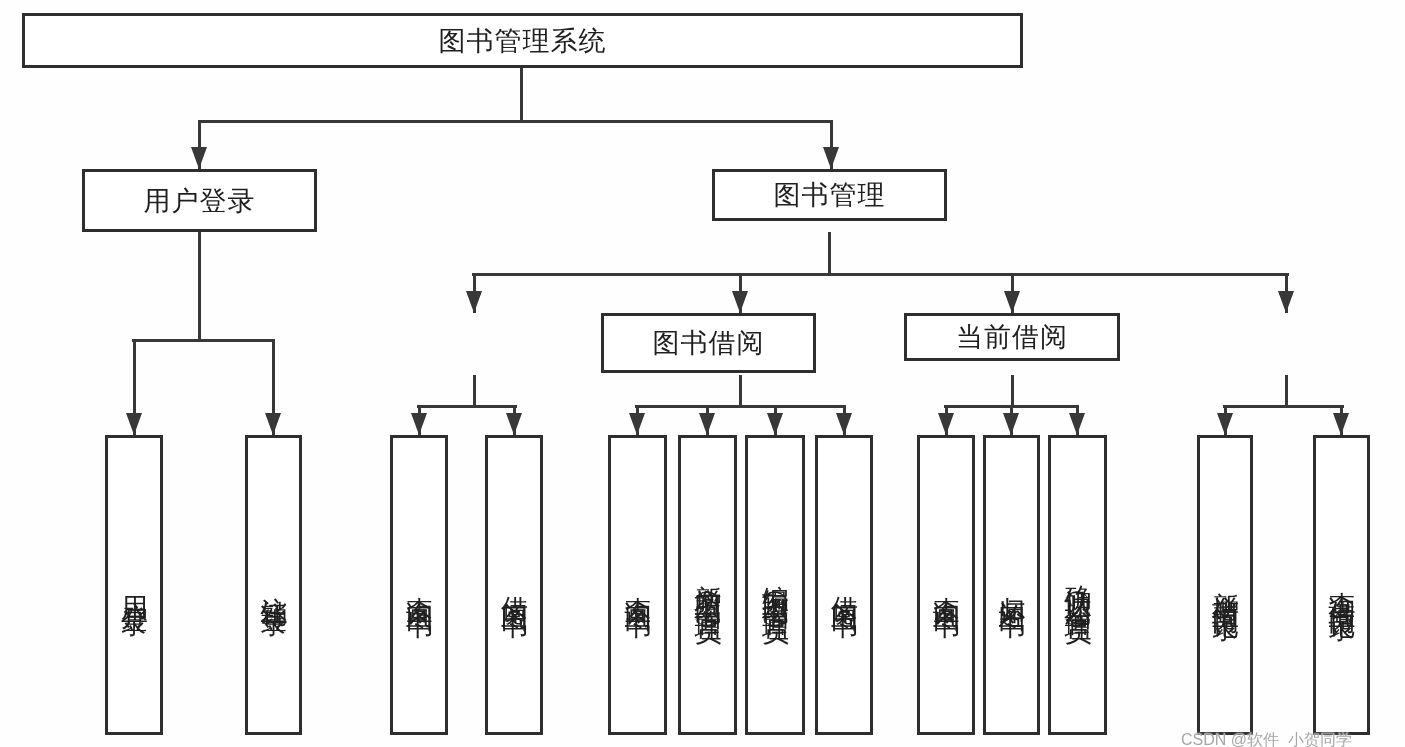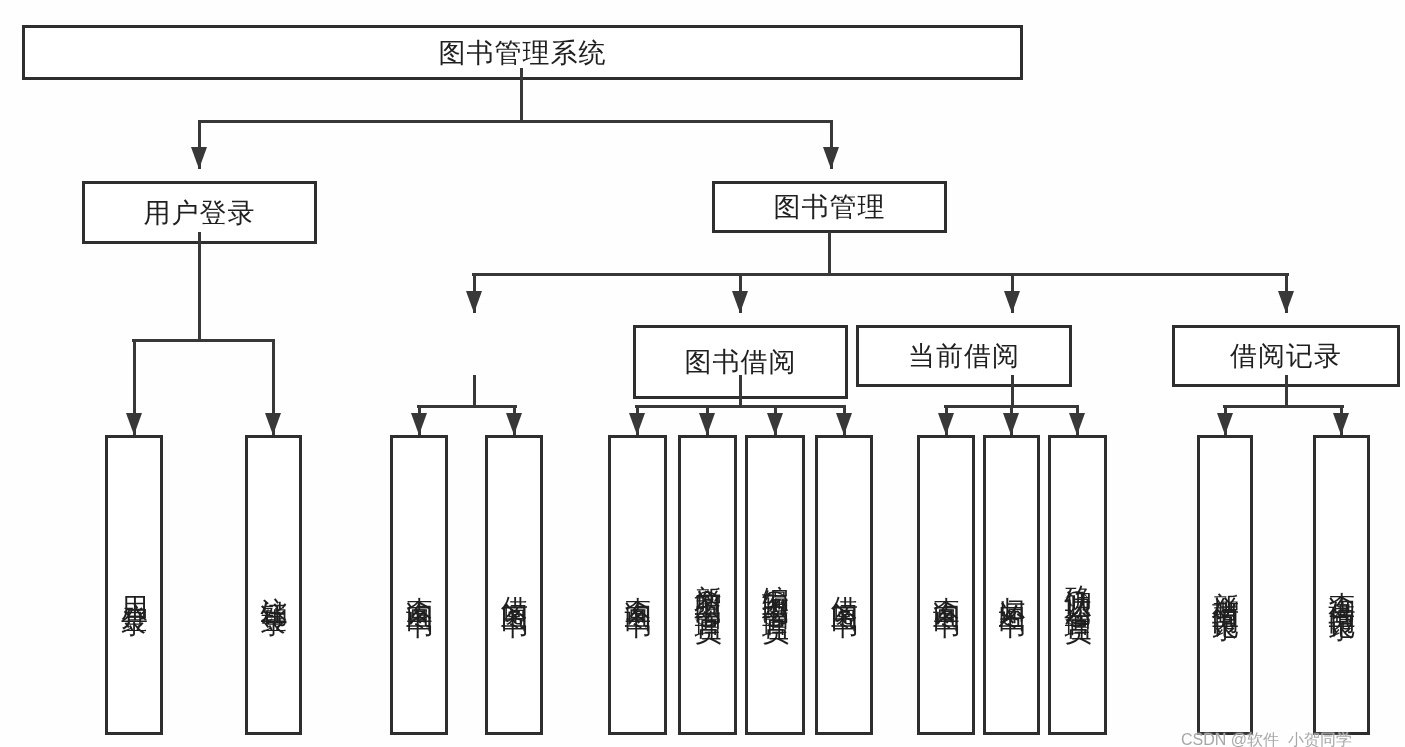--- a/index.html
+++ b/index.html
@@ -9,21 +9,21 @@
     --wm:#a7a7a9;
   }
   html,body{margin:0;padding:0;background:#fff;}
   .stage{
     position:relative;width:1405px;height:747px;background:#fefefe;overflow:hidden;
     font-family:"Liberation Sans","DejaVu Sans",sans-serif;color:var(--text);
   }
   .box{
     position:absolute;border:3px solid var(--border);background:#fff;
     display:flex;align-items:center;justify-content:center;
-    font-size:27px;letter-spacing:1px;box-sizing:border-box;margin-top:12px;
+    font-size:27px;letter-spacing:1px;box-sizing:border-box;
   }
   .boxv{
     position:absolute;border:3px solid var(--border);background:#fff;
     display:flex;align-items:center;justify-content:center;box-sizing:border-box;
   }
   .boxv span{
     writing-mode:vertical-rl;text-orientation:mixed;
     font-size:27px;line-height:1;letter-spacing:5px;color:var(--text);
   }
   .vline{position:absolute;width:3px;background:var(--line);}
@@ -49,28 +49,25 @@
     <span>图书管理系统</span>
   </div>
 
   <div class="box" style="left:82px;top:169px;width:235px;height:63px">
     <span>用户登录</span>
   </div>
   <div class="box" style="left:712px;top:169px;width:235px;height:52px">
     <span>图书管理</span>
   </div>
 
-  <div class="box" style="left:633px;top:313px;width:215px;height:74px">
+  <div class="box" style="left:601px;top:313px;width:215px;height:60px">
     <span>图书借阅</span>
   </div>
-  <div class="box" style="left:856px;top:313px;width:216px;height:62px">
+  <div class="box" style="left:904px;top:313px;width:216px;height:48px">
     <span>当前借阅</span>
-  </div>
-  <div class="box" style="left:1172px;top:313px;width:228px;height:62px">
-    <span>借阅记录</span>
   </div>
 
   <div class="boxv" style="left:105px;top:435px;width:58px;height:300px">
     <span>用户登录</span>
   </div>
   <div class="boxv" style="left:245px;top:435px;width:57px;height:300px">
     <span>注销登录</span>
   </div>
 
   <div class="boxv" style="left:390px;top:435px;width:58px;height:300px">

